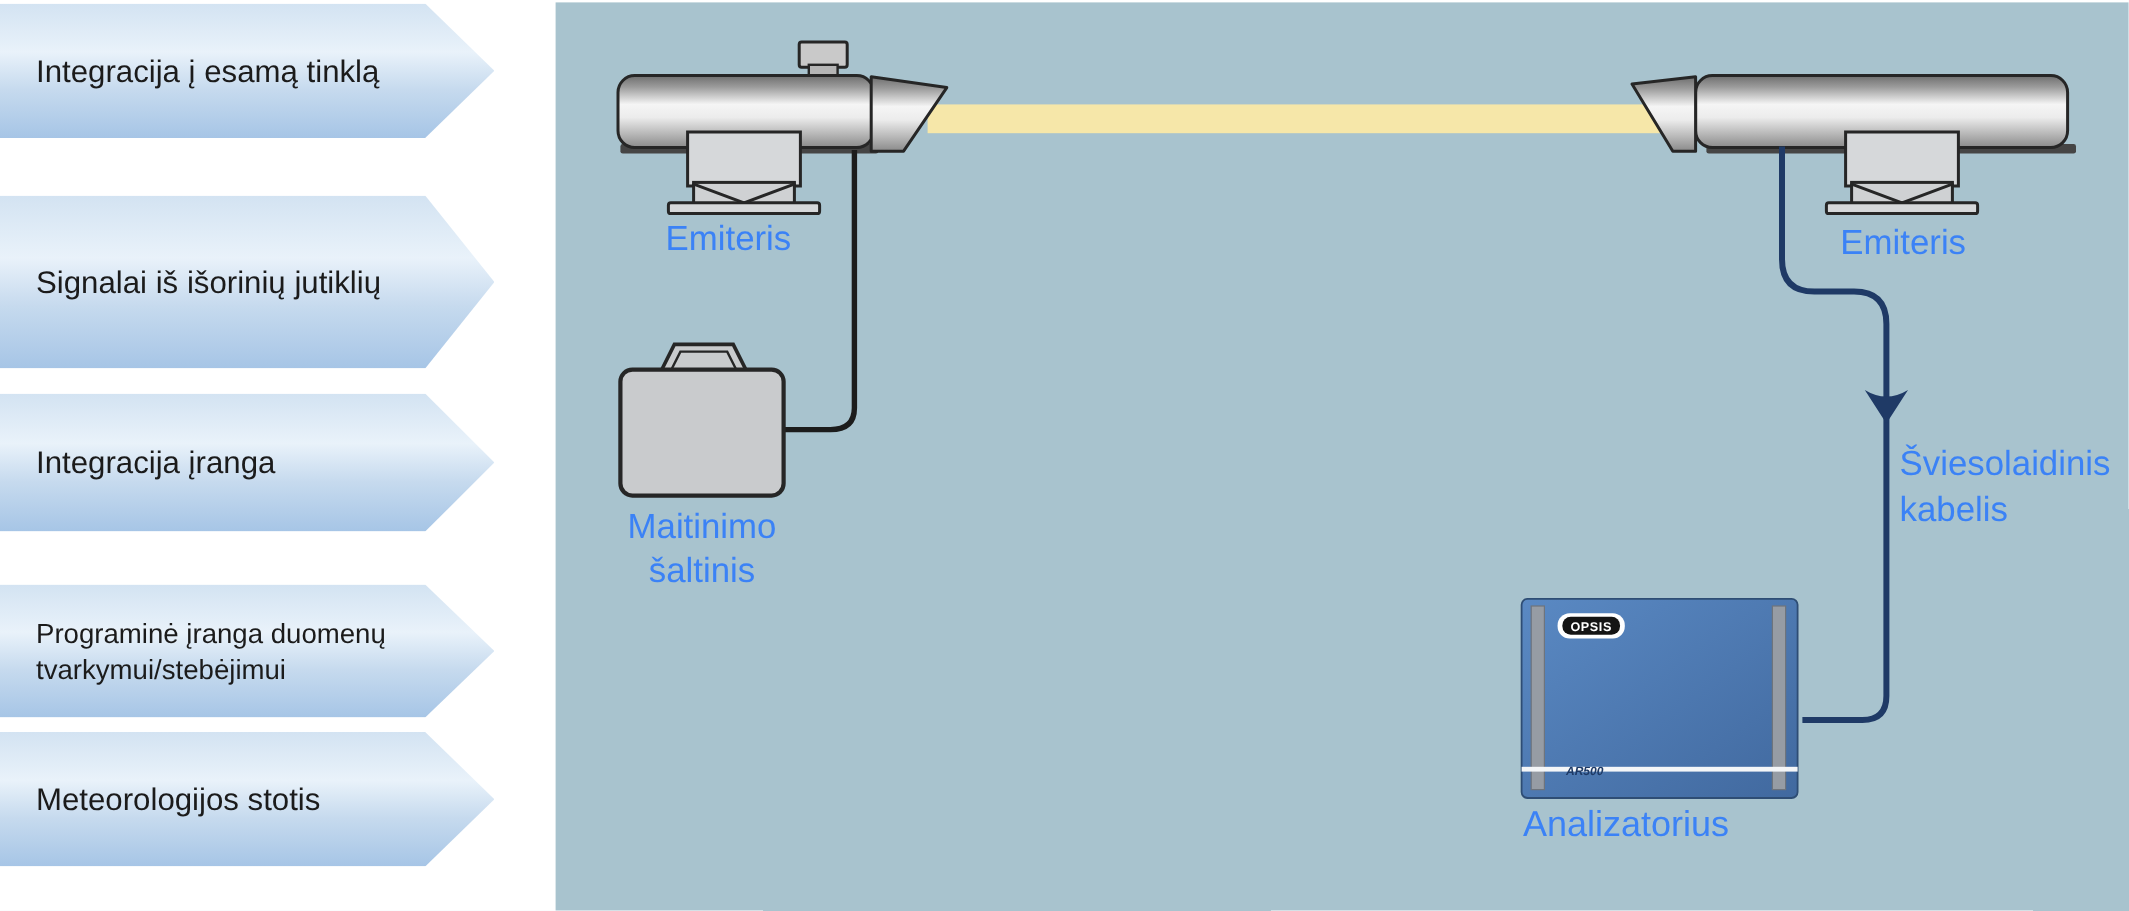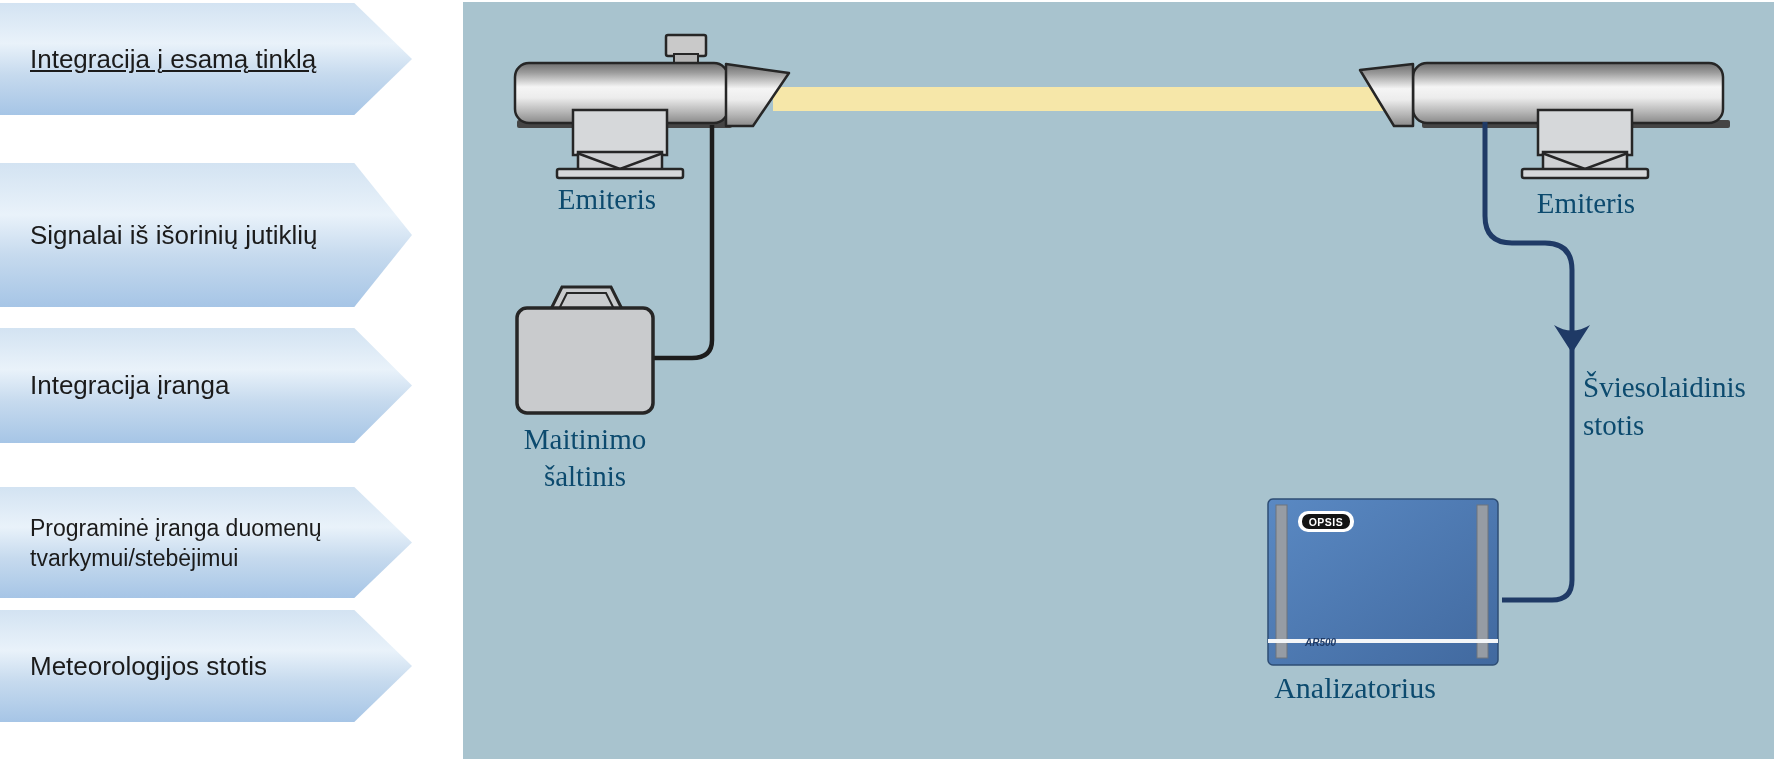--- a/index.html
+++ b/index.html
@@ -9,29 +9,29 @@
   }
   
   #sidebar{position:absolute;left:0;top:0;width:463px;height:759px;background:#ffffff;}
   .arrow{
     position:absolute;left:0;width:412px;box-sizing:border-box;
     display:flex;align-items:center;padding-left:30px;padding-right:70px;
     clip-path:polygon(0 0,86% 0,100% 50%,86% 100%,0 100%);
     background:linear-gradient(180deg,#d3e3f2 0%,#e9f2fa 36%,#c6daee 64%,#a6c5e6 100%);
     font-size:26px;line-height:31px;color:#1b1b1b;
   }
-  .arrow.a1{top:3px;height:112px;text-decoration:underline;}
+  .arrow.a1{top:3px;height:112px;}
   .arrow.a2{top:163px;height:144px;}
   .arrow.a3{top:328px;height:115px;}
   .arrow.a4{top:487px;height:111px;font-size:23px;line-height:30px;}
   .arrow.a5{top:610px;height:112px;}
   
   #panel{position:absolute;left:463px;top:2px;width:1311px;height:757px;background:#a8c3ce;}
   #diagram-svg{position:absolute;left:0;top:0;width:1774px;height:759px;}
-  .dlabel{position:absolute;font-size:29px;line-height:37px;color:#0c4a6e;font-family:Liberation Serif, serif;}
+  .dlabel{position:absolute;font-size:29px;line-height:37px;color:#3b82f6;}
   .center{text-align:center;}
   #emitter-label{left:527px;top:181px;width:160px;}
   #receiver-label{left:1506px;top:185px;width:160px;}
   #power-label{left:510px;top:421px;width:150px;}
   #fiber-label{left:1583px;top:368px;width:190px;line-height:38px;}
   #analyzer-label{left:1255px;top:669px;width:200px;font-size:30px;}
 </style>
 </head>
 <body>
 
@@ -118,16 +118,16 @@
         <rect x="1302" y="514" width="48" height="15" rx="7" fill="#141414"></rect>
         <text x="1326" y="526" text-anchor="middle" font-size="10.5" font-weight="bold" letter-spacing="0.5" fill="#ffffff">OPSIS</text>
       </g>
       <text x="1305" y="646" font-size="10" font-weight="bold" font-style="italic" fill="#1e3a66">AR500</text>
     </g>
   </svg>
 
   <div class="dlabel center" id="emitter-label">Emiteris</div>
   <div class="dlabel center" id="receiver-label">Emiteris</div>
   <div class="dlabel center" id="power-label">Maitinimo šaltinis</div>
-  <div class="dlabel" id="fiber-label">Šviesolaidinis stotis</div>
+  <div class="dlabel" id="fiber-label">Šviesolaidinis kabelis</div>
   <div class="dlabel center" id="analyzer-label">Analizatorius</div>
 
 </div>
 
 </body></html>

